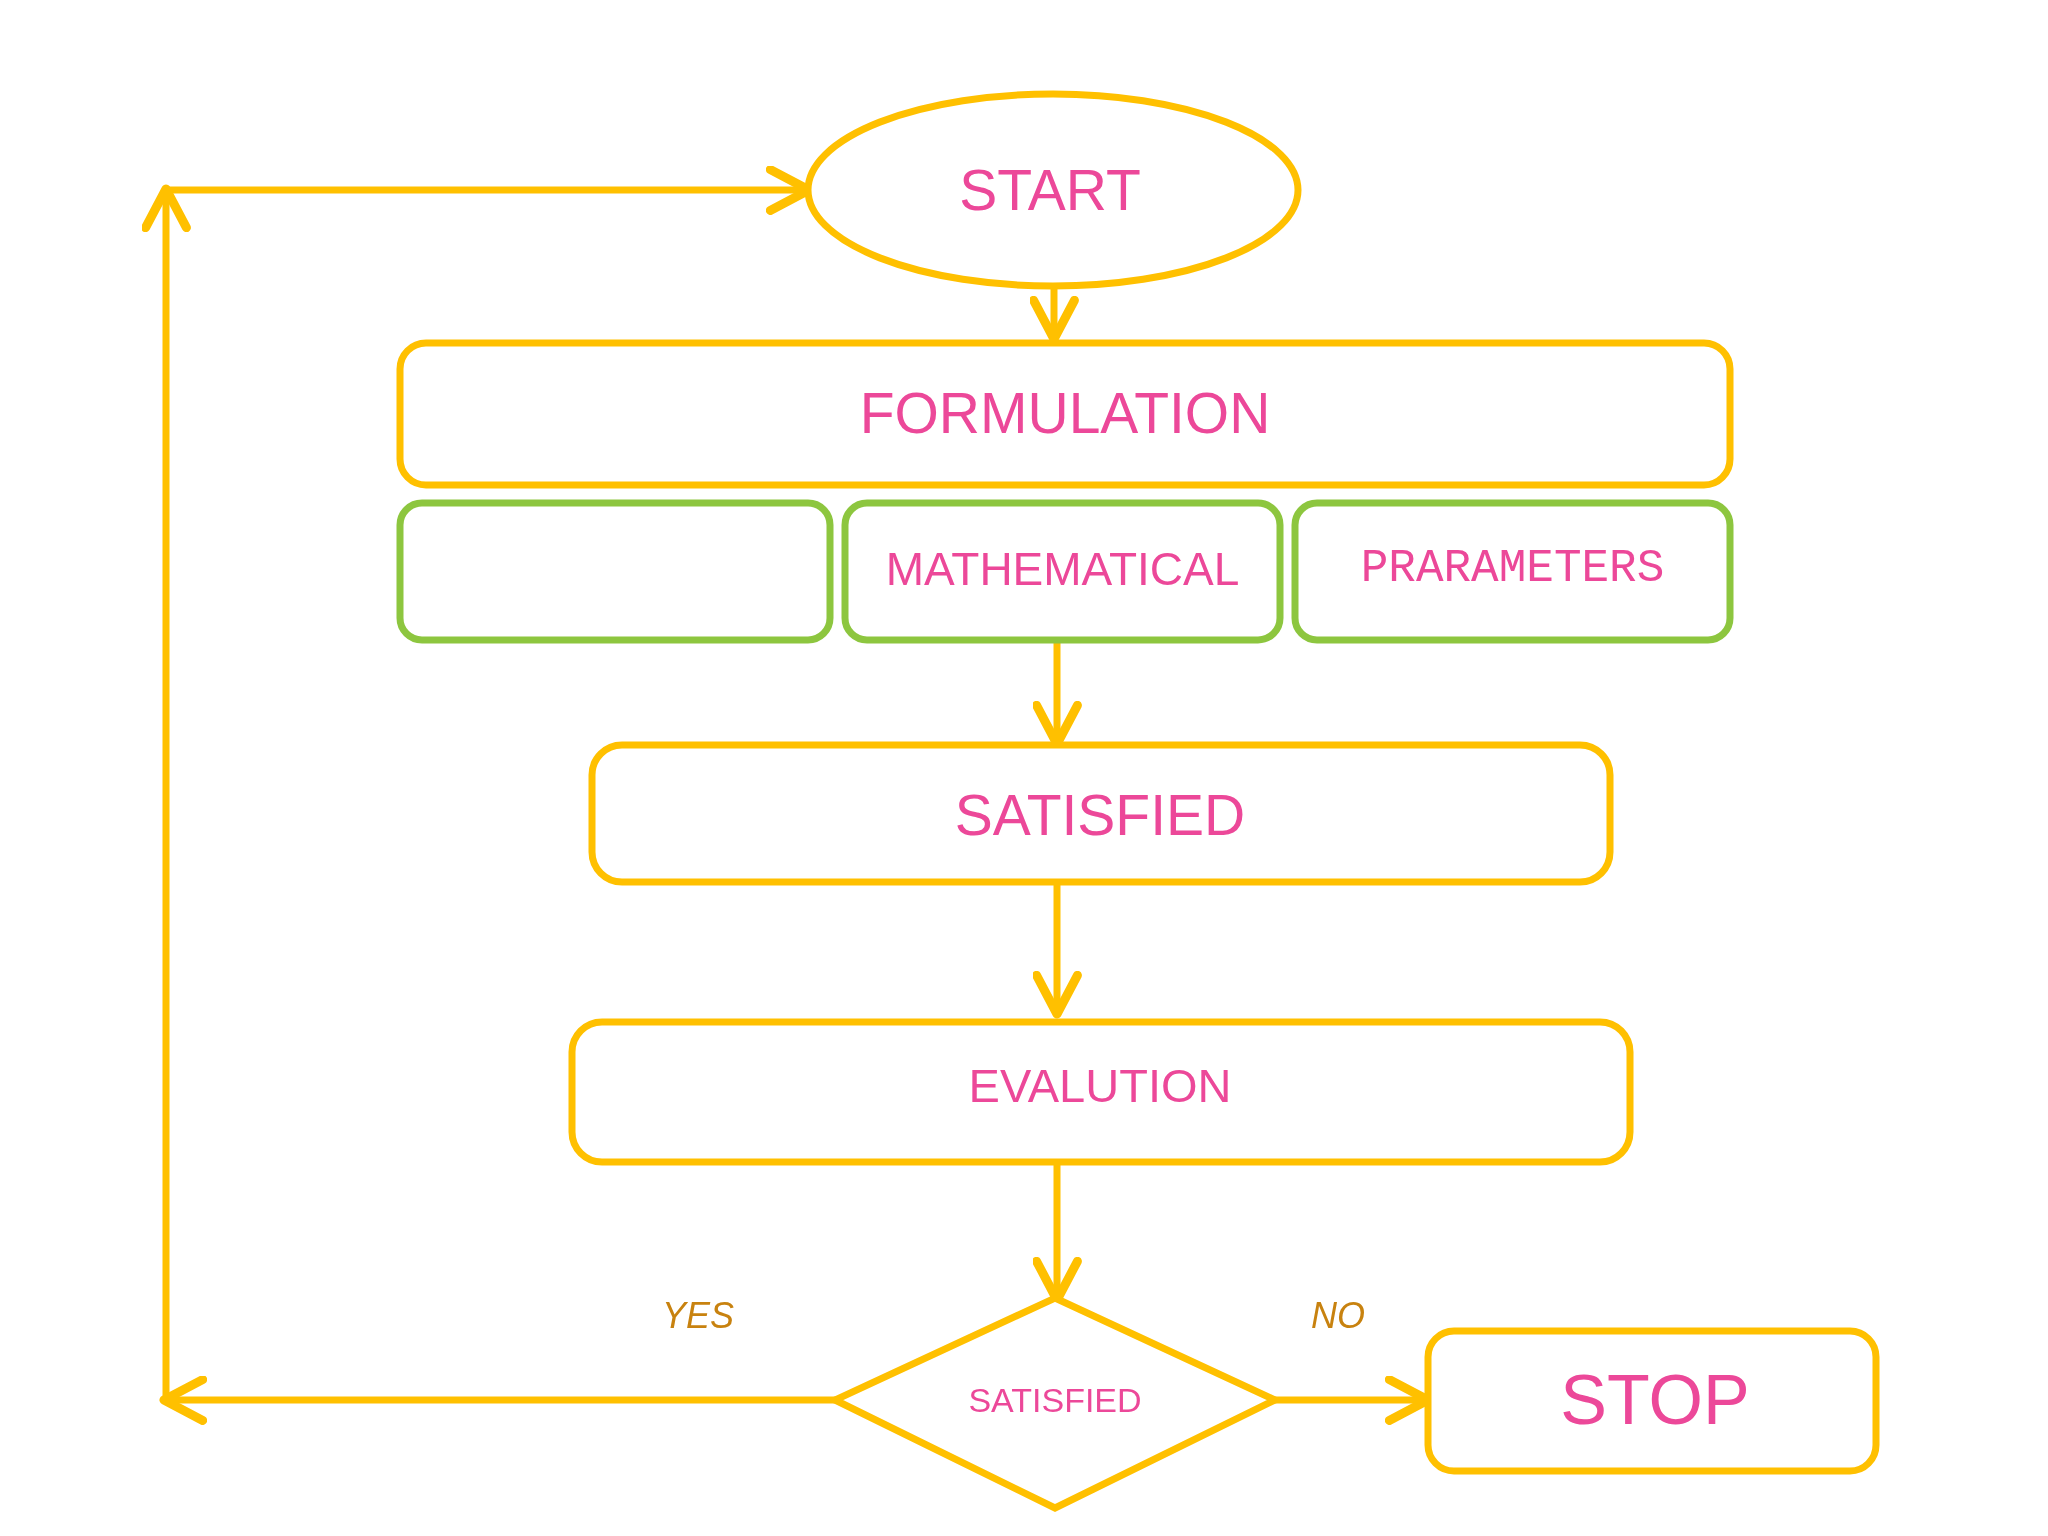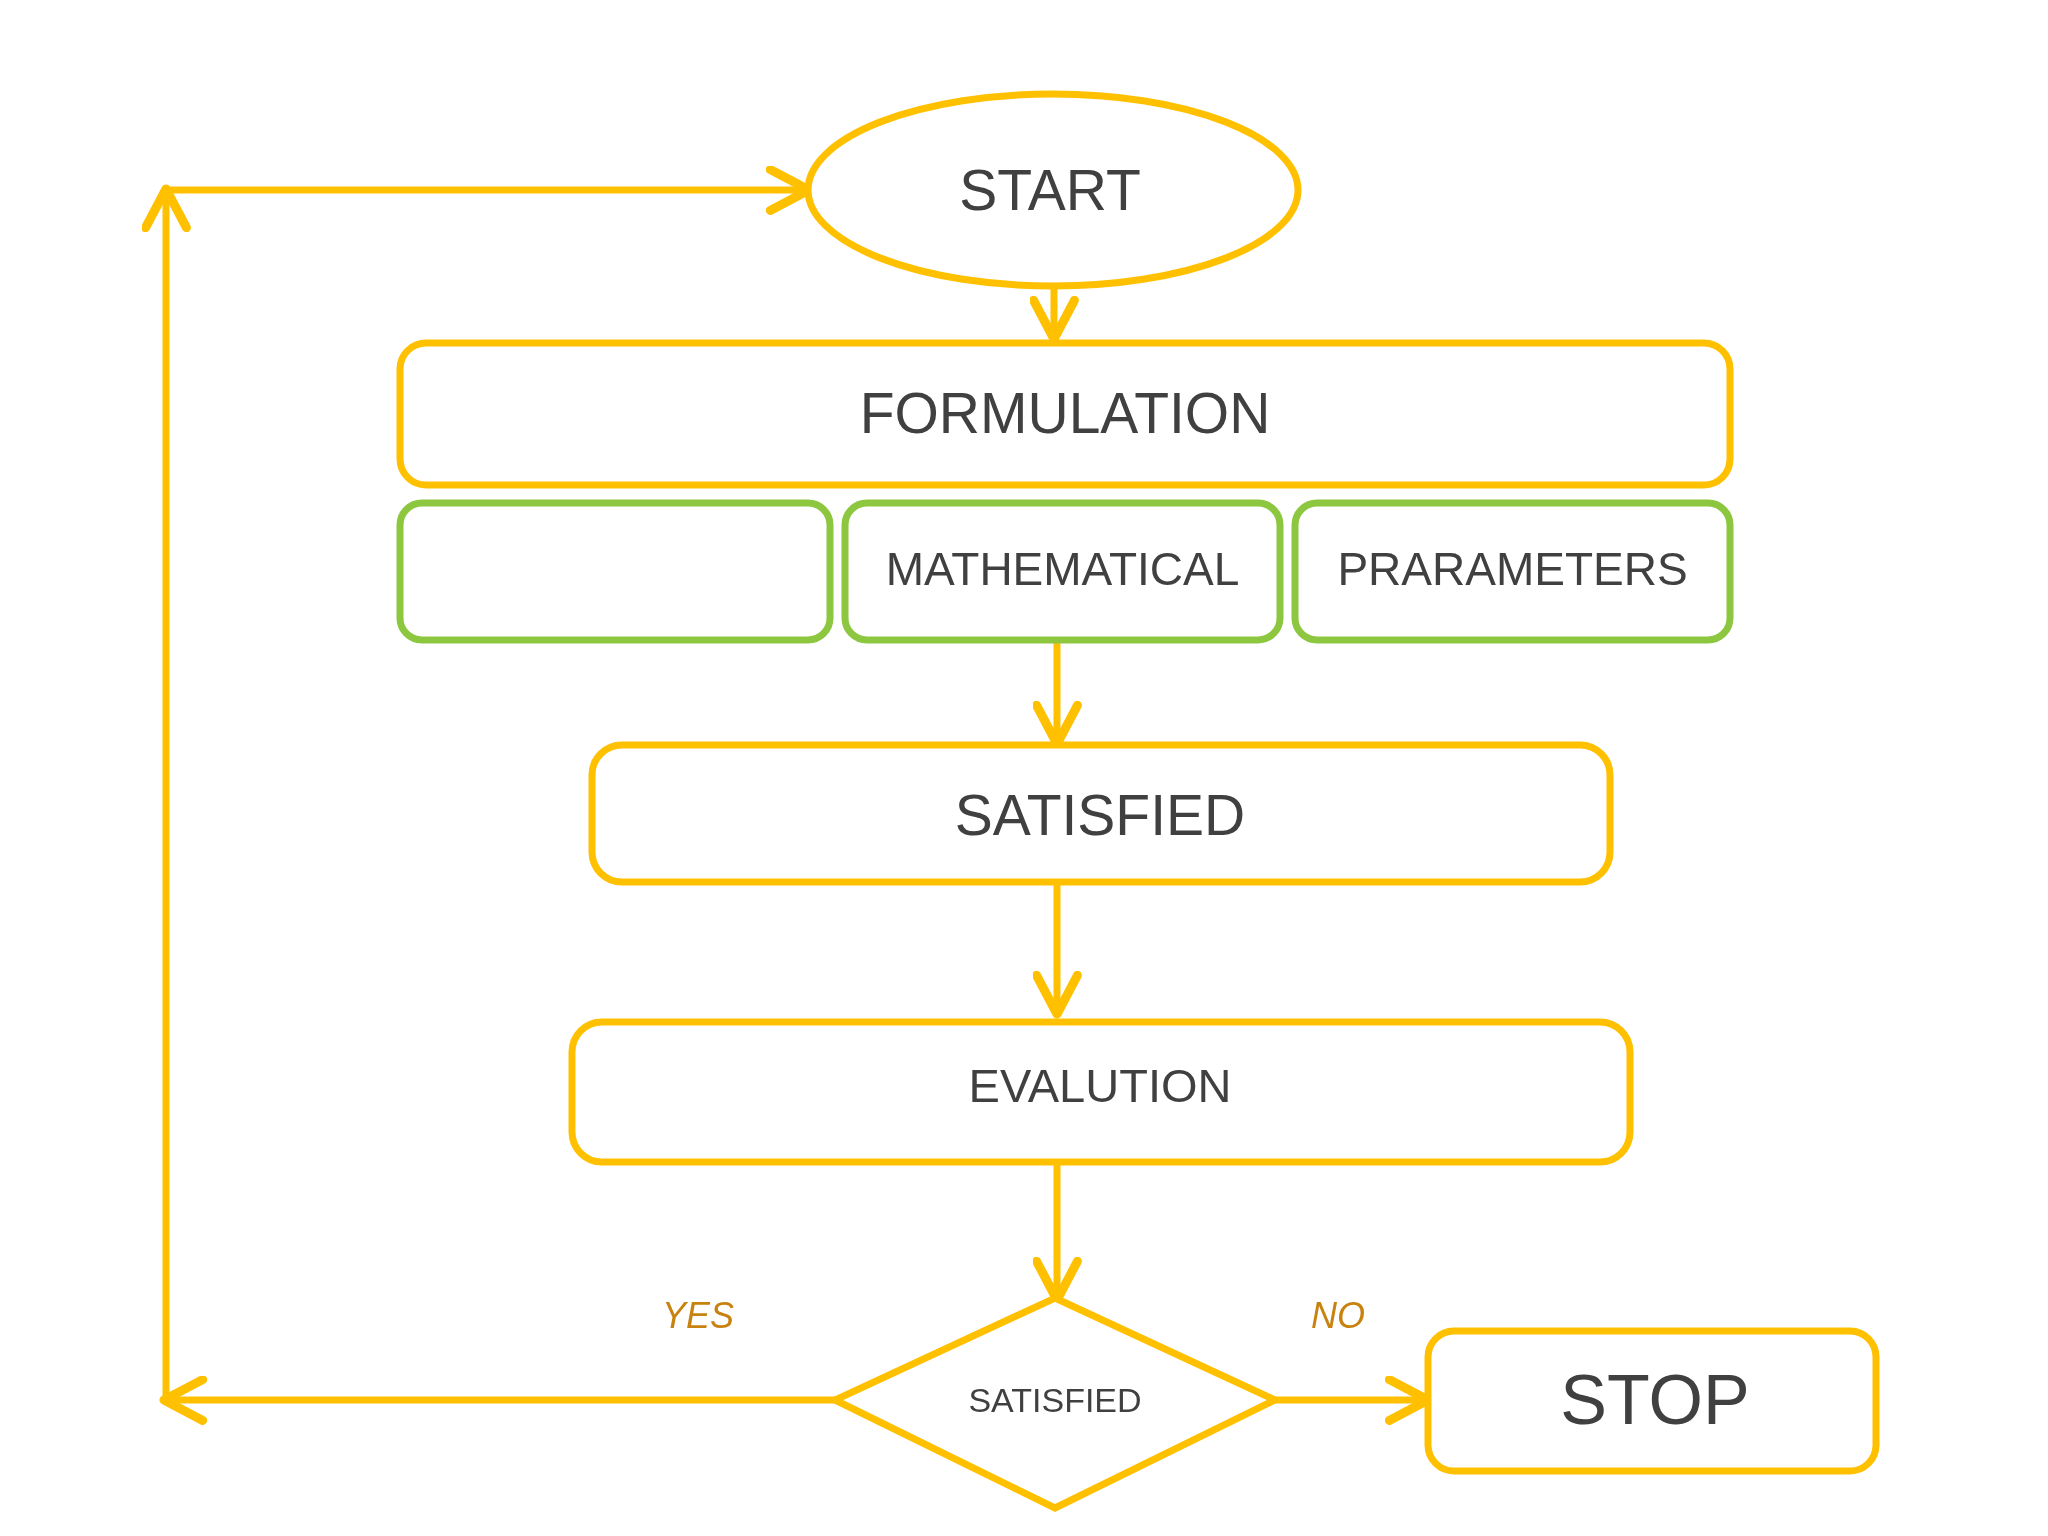--- a/index.html
+++ b/index.html
@@ -23,31 +23,31 @@
     left: 0;
     top: 0;
     width: 2048px;
     height: 1536px;
   }
   .node-label {
     position: absolute;
     display: flex;
     align-items: center;
     justify-content: center;
-    color: #404040;
+    color: #ec4899;
     font-family: "Liberation Sans", sans-serif;
     font-weight: 400;
     white-space: nowrap;
     pointer-events: none;
   }
   .lbl-start      { left: 800px;  top: 140px;  width: 500px;  height: 100px; font-size: 57px; }
   .lbl-formulation{ left: 400px;  top: 355px;  width: 1330px; height: 116px; font-size: 57px; }
   .lbl-problem    { left: 400px;  top: 505px;  width: 430px;  height: 128px; font-size: 46px; }
   .lbl-math       { left: 845px;  top: 505px;  width: 435px;  height: 128px; font-size: 46px; }
-  .lbl-param      { left: 1295px; top: 505px;  width: 435px;  height: 128px; font-size: 46px; }
+  .lbl-param      { left: 1295px; top: 505px;  width: 435px;  height: 128px; font-size: 46px; font-family: Liberation Mono, monospace; }
   .lbl-solution   { left: 590px;  top: 755px;  width: 1020px; height: 120px; font-size: 57px; }
   .lbl-evaluation { left: 570px;  top: 1025px; width: 1060px; height: 120px; font-size: 47px; }
   .lbl-satisfied  { left: 830px;  top: 1350px; width: 450px;  height: 100px; font-size: 34px; }
   .lbl-stop       { left: 1430px; top: 1340px; width: 450px;  height: 120px; font-size: 70px; }
 
   .branch-label {
     position: absolute;
     color: #c8820f;
     font-family: "Liberation Sans", sans-serif;
     font-style: italic;

